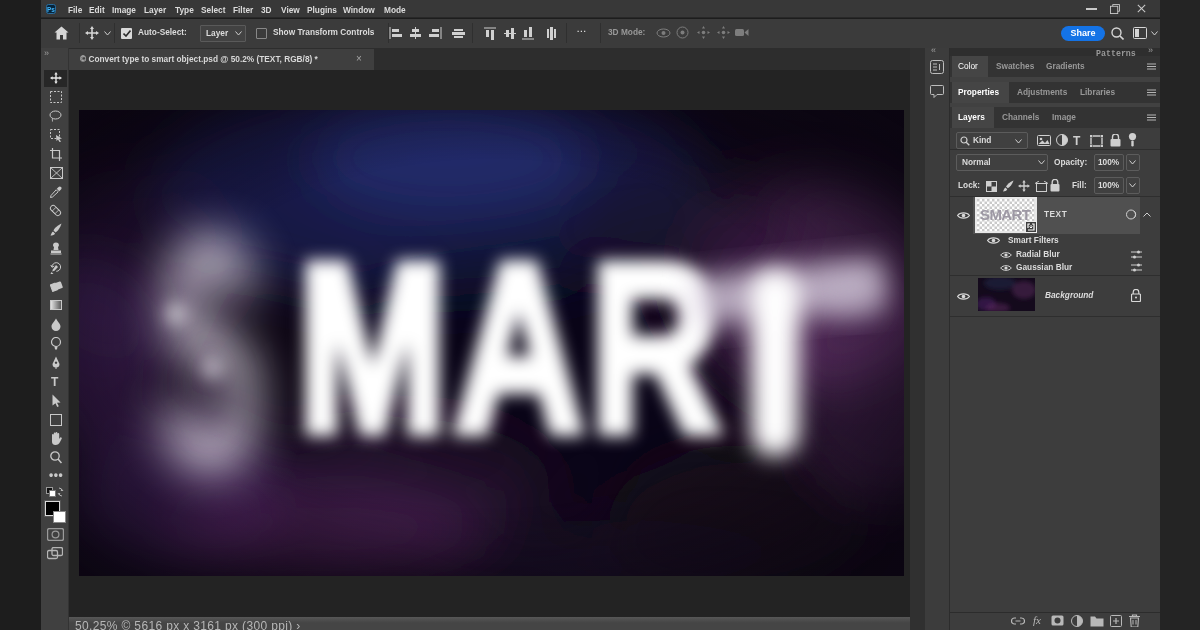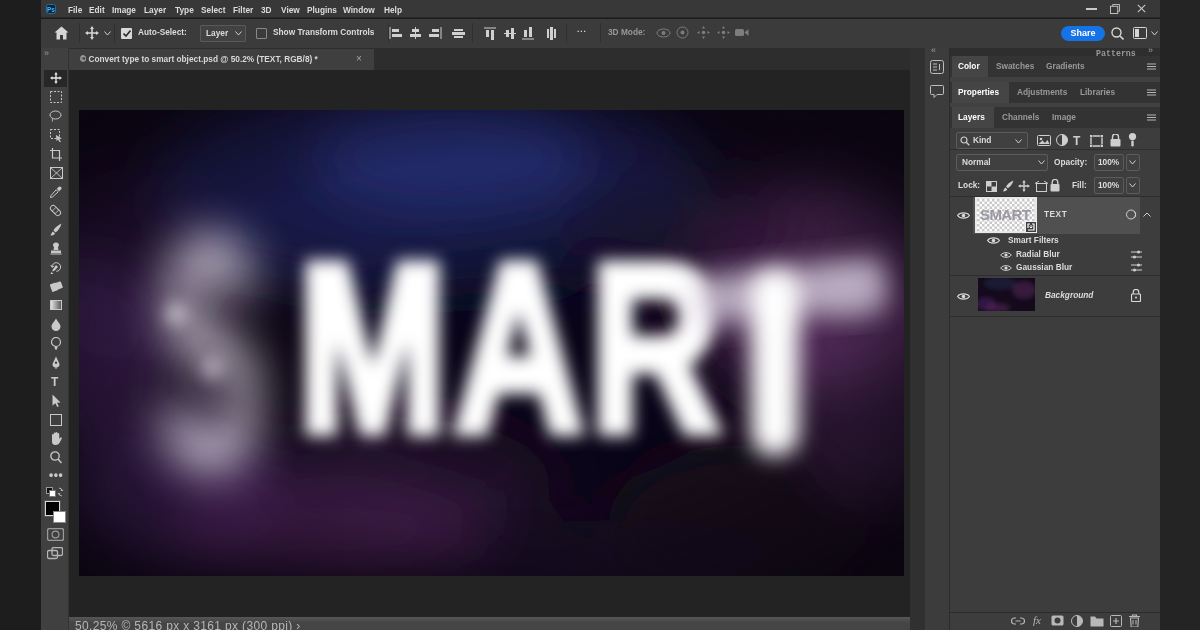--- a/index.html
+++ b/index.html
@@ -24,21 +24,21 @@
     <div class="abs txt" style="left:89px;top:5px;">Edit</div>
     <div class="abs txt" style="left:112px;top:5px;">Image</div>
     <div class="abs txt" style="left:144px;top:5px;">Layer</div>
     <div class="abs txt" style="left:175px;top:5px;">Type</div>
     <div class="abs txt" style="left:201px;top:5px;">Select</div>
     <div class="abs txt" style="left:233px;top:5px;">Filter</div>
     <div class="abs txt" style="left:261px;top:5px;">3D</div>
     <div class="abs txt" style="left:281px;top:5px;">View</div>
     <div class="abs txt" style="left:307px;top:5px;">Plugins</div>
     <div class="abs txt" style="left:343px;top:5px;">Window</div>
-    <div class="abs txt" style="left:384px;top:5px;">Help</div>
+    <div class="abs txt" style="left:384px;top:5px;">Mode</div>
     <div class="abs" style="left:1086px;top:8px;width:11px;height:2px;background:#c9c9c9;"></div>
     <svg class="abs" style="left:1110px;top:4px;" width="10" height="10" viewBox="0 0 11 11">
         <rect x="0.5" y="2.5" width="8" height="8" fill="none" stroke="#c9c9c9"></rect>
         <path d="M3 2.5 V0.5 H10.5 V8 H8.5" fill="none" stroke="#c9c9c9"></path>
       </svg>
     <svg class="abs" style="left:1137px;top:4px;" width="9" height="9" viewBox="0 0 11 11">
         <path d="M1 1 L10 10 M10 1 L1 10" stroke="#c9c9c9" stroke-width="1.3"></path>
       </svg>
   </div>
 
@@ -382,21 +382,21 @@
   </div>
 
   <div class="abs" style="left:950px;top:48px;width:210px;height:582px;background:#3d3d3d;"></div>
   <div id="panels">
 
     <div class="abs" style="left:950px;top:48px;width:210px;height:8px;background:#2e2e2e;"></div>
     <div class="abs" style="left:1148px;top:45px;color:#9e9e9e;font-size:9px;letter-spacing:-1px;">»</div>
 
     <div class="abs" style="left:950px;top:56px;width:210px;height:21px;background:#333333;"></div>
     <div class="abs" style="left:952px;top:56px;width:36px;height:21px;background:#454545;"></div>
-    <div class="abs txt" style="left:958px;top:61px;font-weight:bold;color:#fff;">Color</div>
+    <div class="abs txt" style="left:958px;top:61px;font-weight:normal;color:#fff;">Color</div>
     <div class="abs dim txt" style="left:996px;top:61px;">Swatches</div>
     <div class="abs dim txt" style="left:1046px;top:61px;">Gradients</div>
     <div class="abs dim txt" style="left:1096px;top:49px;font-family:Liberation Mono, monospace;">Patterns</div>
     <svg class="abs" style="left:1147px;top:63px;" width="9" height="7" viewBox="0 0 9 7">
         <path d="M0 1 h9 M0 3.5 h9 M0 6 h9" stroke="#b5b5b5" stroke-width="1.2"></path>
       </svg>
     <div class="abs" style="left:950px;top:77px;width:210px;height:5px;background:#414141;"></div>
 
     <div class="abs" style="left:950px;top:82px;width:210px;height:21px;background:#333333;"></div>
     <div class="abs" style="left:952px;top:82px;width:57px;height:21px;background:#454545;"></div>

